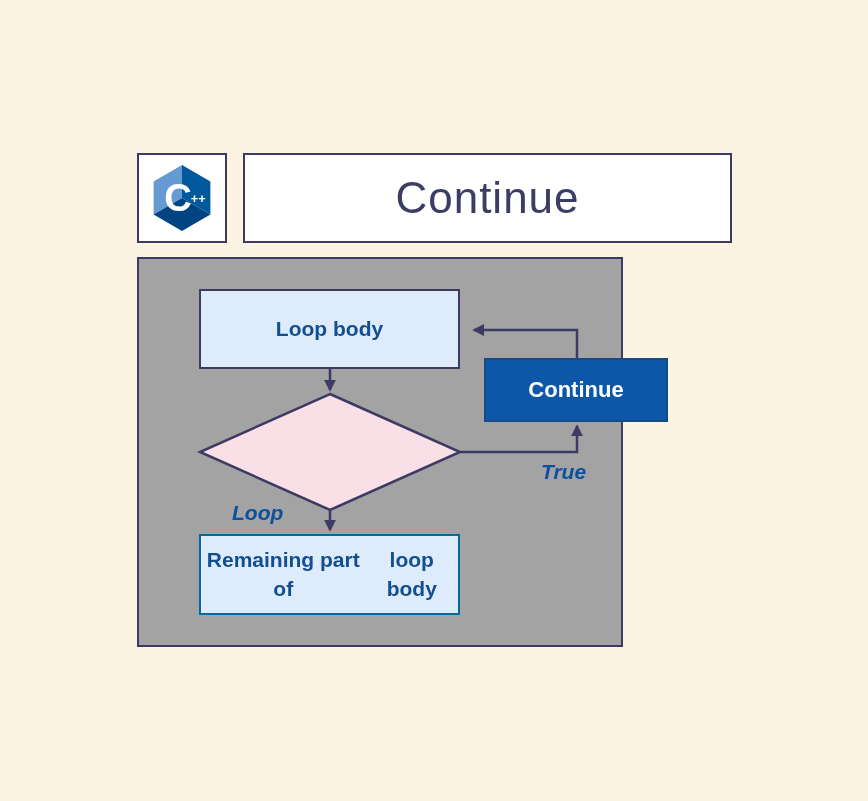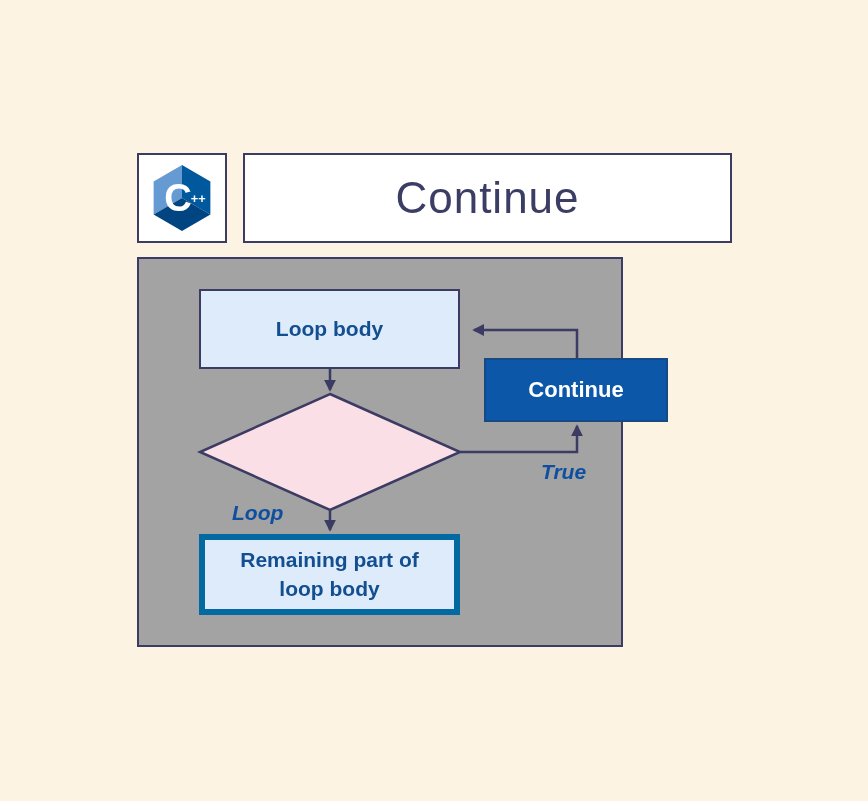--- a/index.html
+++ b/index.html
@@ -48,23 +48,23 @@
     background: #DDEBFA; border: 2px solid #3B3B63;
     color: #134E91; font-size: 21px;
   }
   .node-continue {
     left: 345px; top: 99px; width: 184px; height: 64px;
     background: #0D57A9; border: 2px solid #164a84;
     color: #FFFFFF; font-size: 22px;
   }
   .node-remaining {
     left: 60px; top: 275px; width: 261px; height: 81px;
-    background: #DDEBFA; border: 6px solid #0369a1;
+    background: #DDEBFA; border: 2px solid #0369a1;
     color: #134E91; font-size: 21px; line-height: 1.35;
-    flex-direction: column;
+    flex-direction: row;
   }
   .condition-label {
     position: absolute; left: 61px; top: 135px; width: 260px; height: 116px;
     display: flex; align-items: center; justify-content: center;
     color: #9C1021; font-size: 21px; font-weight: bold;
   }
   .branch-label {
     position: absolute;
     color: #0E4FA0; font-size: 21px; font-weight: bold; font-style: italic;
   }

